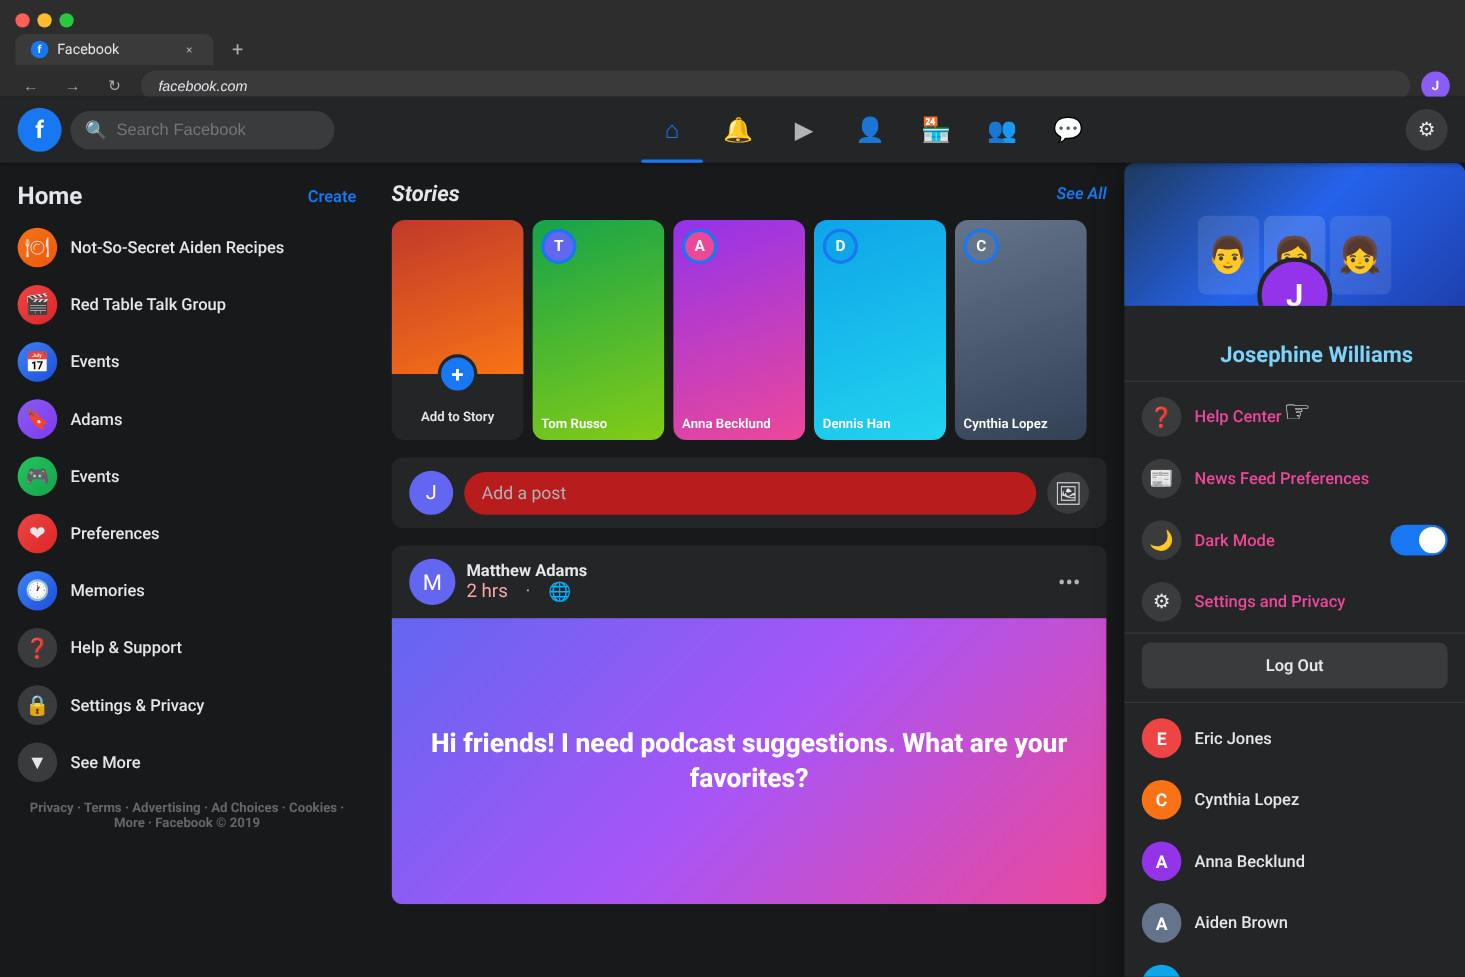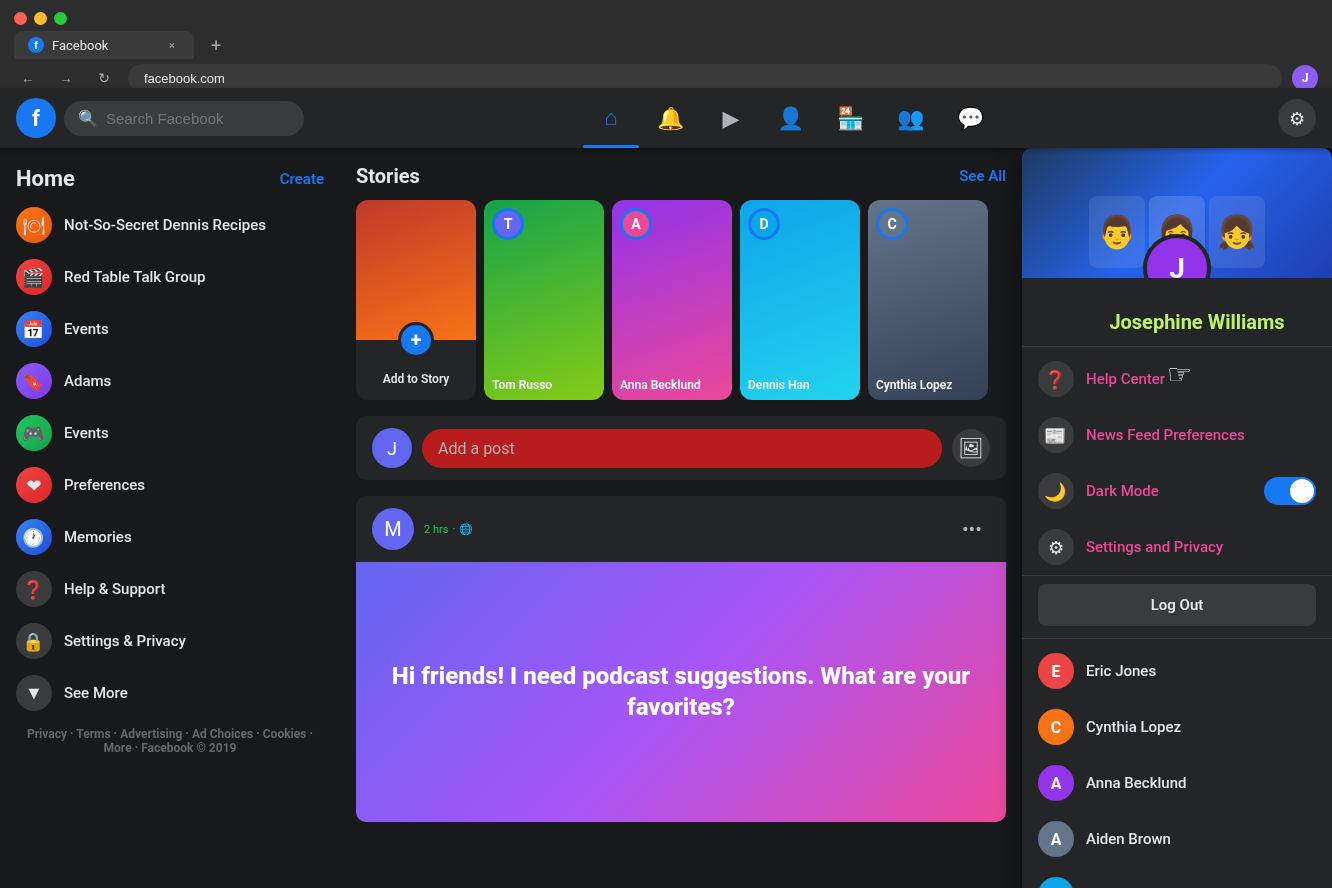--- a/index.html
+++ b/index.html
@@ -82,20 +82,21 @@
     }
     .address-input {
       flex: 1;
       background: #3a3a3a;
       border: none;
       border-radius: 20px;
       padding: 5px 16px;
       color: #e4e6eb;
       font-size: 13px;
       height: 28px;
+      font-style: italic;
     }
     .profile-circle {
       width: 26px; height: 26px;
       border-radius: 50%;
       background: #8b5cf6;
       display: flex; align-items: center; justify-content: center;
       font-size: 12px; font-weight: bold; color: white;
     }
 
     
@@ -265,20 +266,21 @@
       padding: 16px;
       background: #18191a;
     }
 
     
     .stories-header {
       display: flex;
       justify-content: space-between;
       align-items: center;
       margin-bottom: 12px;
+      font-style: italic;
     }
     .stories-title {
       font-size: 20px;
       font-weight: 700;
       color: #e4e6eb;
     }
     .see-all-btn {
       font-size: 15px;
       font-weight: 600;
       color: #1877f2;
@@ -354,22 +356,22 @@
       background: #6366f1;
       display: flex; align-items: center; justify-content: center;
       font-size: 20px; color: white;
       flex-shrink: 0;
     }
     .post-user-info { flex: 1; }
     .post-user-name {
       font-size: 15px; font-weight: 700; color: #e4e6eb;
     }
     .post-meta {
-      font-size: 11px; color: #22c55e;
-      display: flex; align-items: center; gap: 4px;
+      font-size: 17px; color: #fca5a5;
+      display: flex; align-items: center; gap: 16px;
     }
     .post-more-btn {
       width: 36px; height: 36px;
       border-radius: 50%;
       display: flex; align-items: center; justify-content: center;
       font-size: 20px; color: #b0b3b8;
       cursor: pointer;
     }
     .post-image {
       width: 100%;
@@ -432,21 +434,21 @@
       width: 68px; height: 68px;
       border-radius: 50%;
       background: #9333ea;
       border: 4px solid #242526;
       display: flex; align-items: center; justify-content: center;
       font-size: 28px; color: white;
       font-weight: bold;
     }
     .dropdown-name {
       font-size: 20px; font-weight: 700;
-      color: #bef264;
+      color: #7dd3fc;
       text-align: center;
       margin-top: 32px;
       padding: 0 16px 12px;
       margin-left: 40px;
     }
     .dropdown-divider {
       height: 1px; background: #3a3b3c;
       margin: 0 0 4px;
     }
     .dropdown-item {
@@ -595,21 +597,21 @@
   <div class="fb-body">
 
     <div class="fb-sidebar">
       <div class="sidebar-section-title">
         <span>Home</span>
         <span class="sidebar-create-btn">Create</span>
       </div>
 
       <div class="sidebar-item">
         <div class="sidebar-icon icon-orange">🍽</div>
-        <span class="sidebar-label">Not-So-Secret Dennis Recipes</span>
+        <span class="sidebar-label">Not-So-Secret Aiden Recipes</span>
       </div>
       <div class="sidebar-item">
         <div class="sidebar-icon icon-red">🎬</div>
         <span class="sidebar-label">Red Table Talk Group</span>
       </div>
       <div class="sidebar-item">
         <div class="sidebar-icon icon-blue">📅</div>
         <span class="sidebar-label">Events</span>
       </div>
       <div class="sidebar-item">
@@ -703,20 +705,21 @@
         <div class="post-input-fake">Add a post</div>
         <div class="post-photo-btn">
           <span>🖼</span>
         </div>
       </div>
 
       <div class="post-card">
         <div class="post-header">
           <div class="post-user-avatar">M</div>
           <div class="post-user-info">
+            <div class="post-user-name">Matthew Adams</div>
             <div class="post-meta">
               <span>2 hrs</span>
               <span> · </span>
               <span>🌐</span>
             </div>
           </div>
           <div class="post-more-btn">•••</div>
         </div>
         <div class="post-image">
           <span>Hi friends! I need podcast suggestions. What are your favorites?</span>

